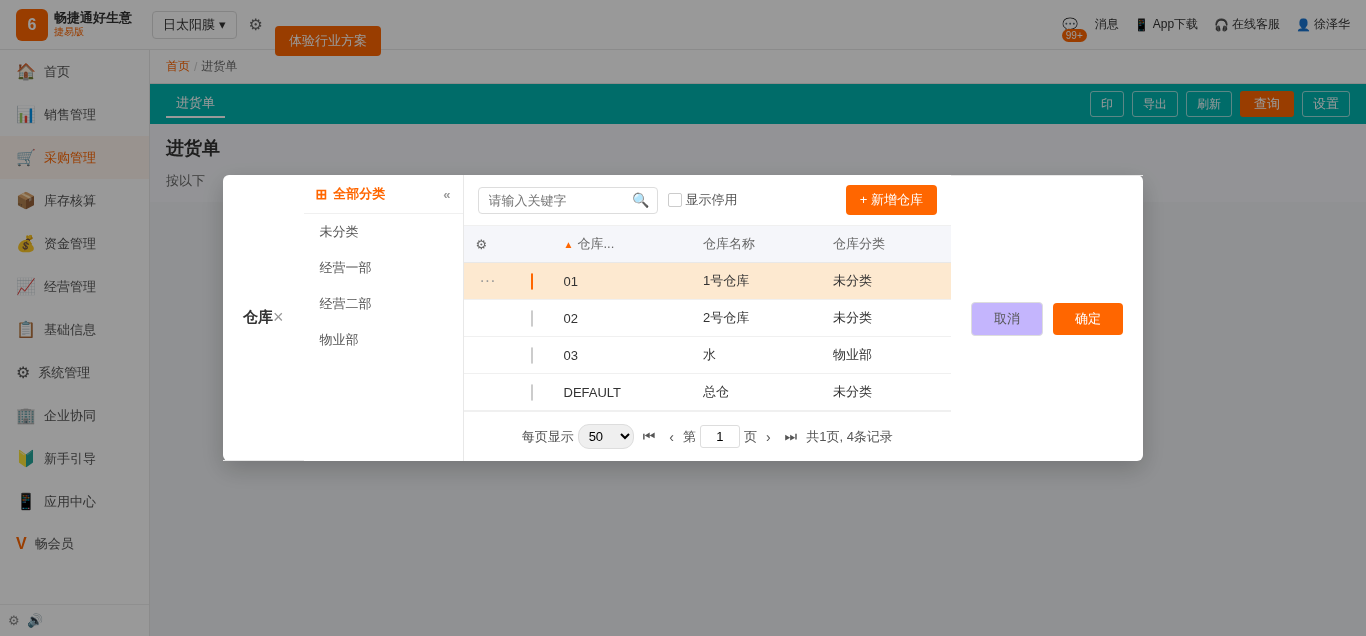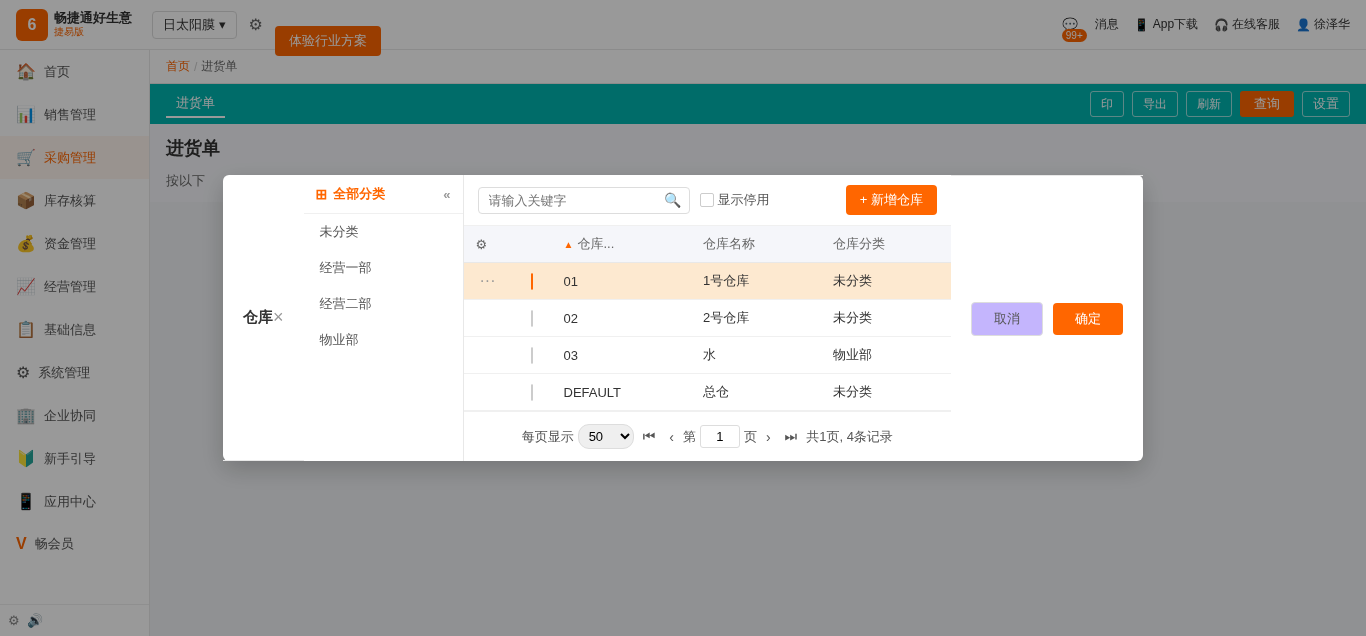--- a/index.html
+++ b/index.html
@@ -118,21 +118,21 @@
     }
 
     
     .table-panel { flex: 1; display: flex; flex-direction: column; overflow: hidden; }
     .table-toolbar {
       display: flex; align-items: center; gap: 10px;
       padding: 10px 14px; border-bottom: 1px solid #f0f0f0;
     }
     .search-input {
       border: 1px solid #ddd; border-radius: 4px;
-      padding: 5px 30px 5px 10px; font-size: 13px; width: 212px; outline: none;
+      padding: 5px 30px 5px 10px; font-size: 13px; width: 180px; outline: none;
       position: relative;
     }
     .search-box { position: relative; display: inline-flex; align-items: center; }
     .search-box-icon { position: absolute; right: 8px; color: #999; font-size: 14px; cursor: pointer; }
     .show-disabled { display: flex; align-items: center; gap: 4px; font-size: 13px; color: #555; cursor: pointer; }
     .cb { width: 14px; height: 14px; border: 1px solid #ccc; border-radius: 2px; cursor: pointer; }
     .add-btn {
       margin-left: auto;
       background: #f60; color: white; border: none; border-radius: 4px;
       padding: 6px 14px; cursor: pointer; font-size: 13px;

